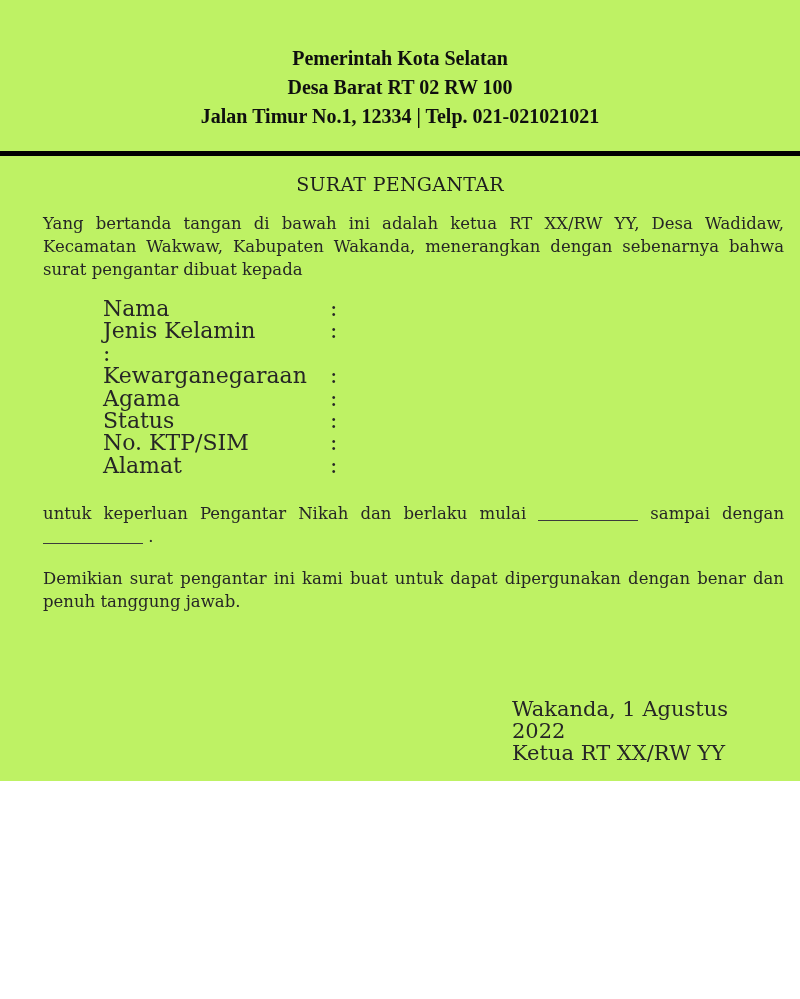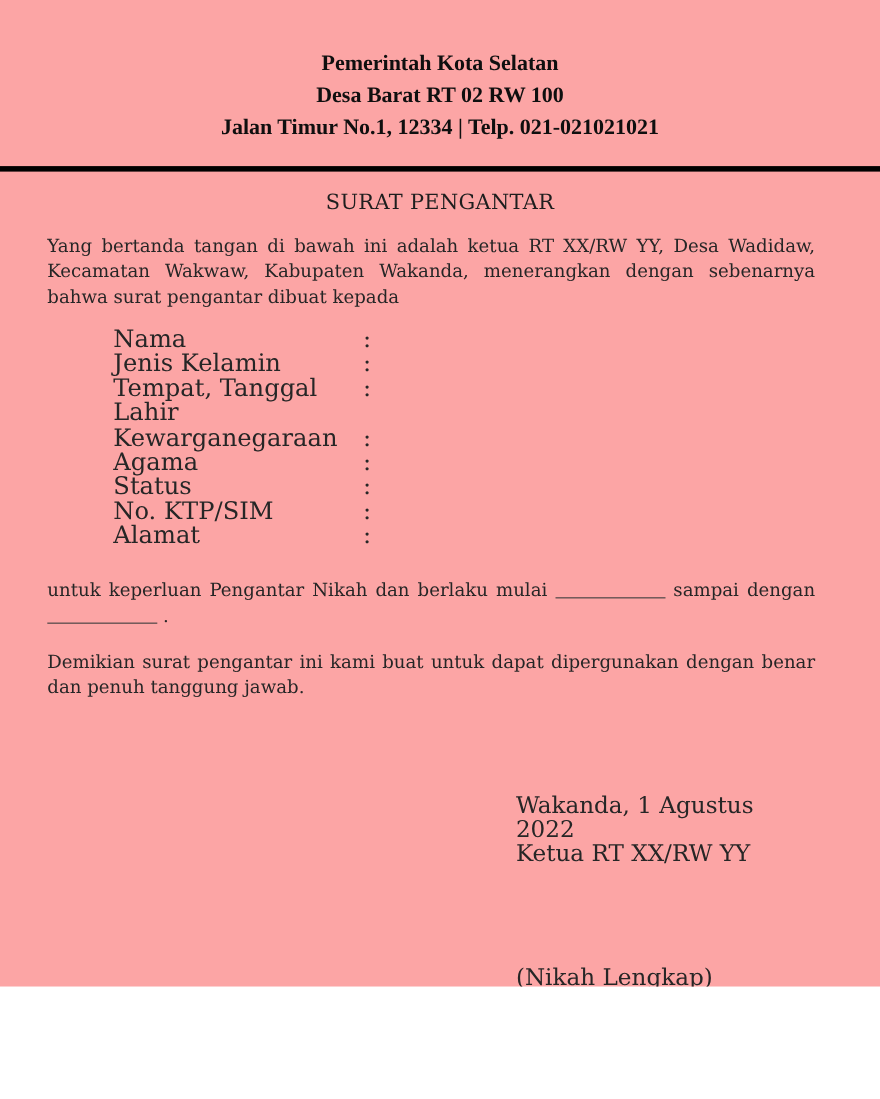--- a/index.html
+++ b/index.html
@@ -1,20 +1,20 @@
 <!DOCTYPE html>
 <html><head>
 <meta charset="utf-8">
 <style>
   html, body { margin:0; padding:0; }
   body { background:#ffffff; }
   .page {
     position:relative;
-    width:800px; height:897px;
-    background:#fca5a5;
+    width:800px; height:781px;
+    background:#bef264;
     overflow:hidden;
     font-family:"DejaVu Serif", serif;
     color:#222222;
   }
   .letterhead {
     padding-top:44px;
     text-align:center;
     font-family:"Liberation Serif", serif;
     font-weight:700;
     font-size:20px;
@@ -30,21 +30,21 @@
   .title-block {
     margin-top:15px;
     text-align:center;
     font-size:19px;
     line-height:27px;
     color:#1e1e1e;
     letter-spacing:0.3px;
   }
   .content {
     margin-left:43px;
-    margin-right:59px;
+    margin-right:16px;
   }
   .para {
     margin:0;
     text-align:justify;
     font-size:16.5px;
     line-height:23px;
     color:#262626;
   }
   .opening  { margin-top:14px; }
   .purpose  { margin-top:25px; }
@@ -102,21 +102,20 @@
     <div class="fields">
       <div class="field-row">
         <span class="field-label">Nama</span>
         <span class="field-colon">:</span>
       </div>
       <div class="field-row">
         <span class="field-label">Jenis Kelamin</span>
         <span class="field-colon">:</span>
       </div>
       <div class="field-row">
-        <span class="field-label">Tempat, Tanggal Lahir</span>
         <span class="field-colon">:</span>
       </div>
       <div class="field-row">
         <span class="field-label">Kewarganegaraan</span>
         <span class="field-colon">:</span>
       </div>
       <div class="field-row">
         <span class="field-label">Agama</span>
         <span class="field-colon">:</span>
       </div>

